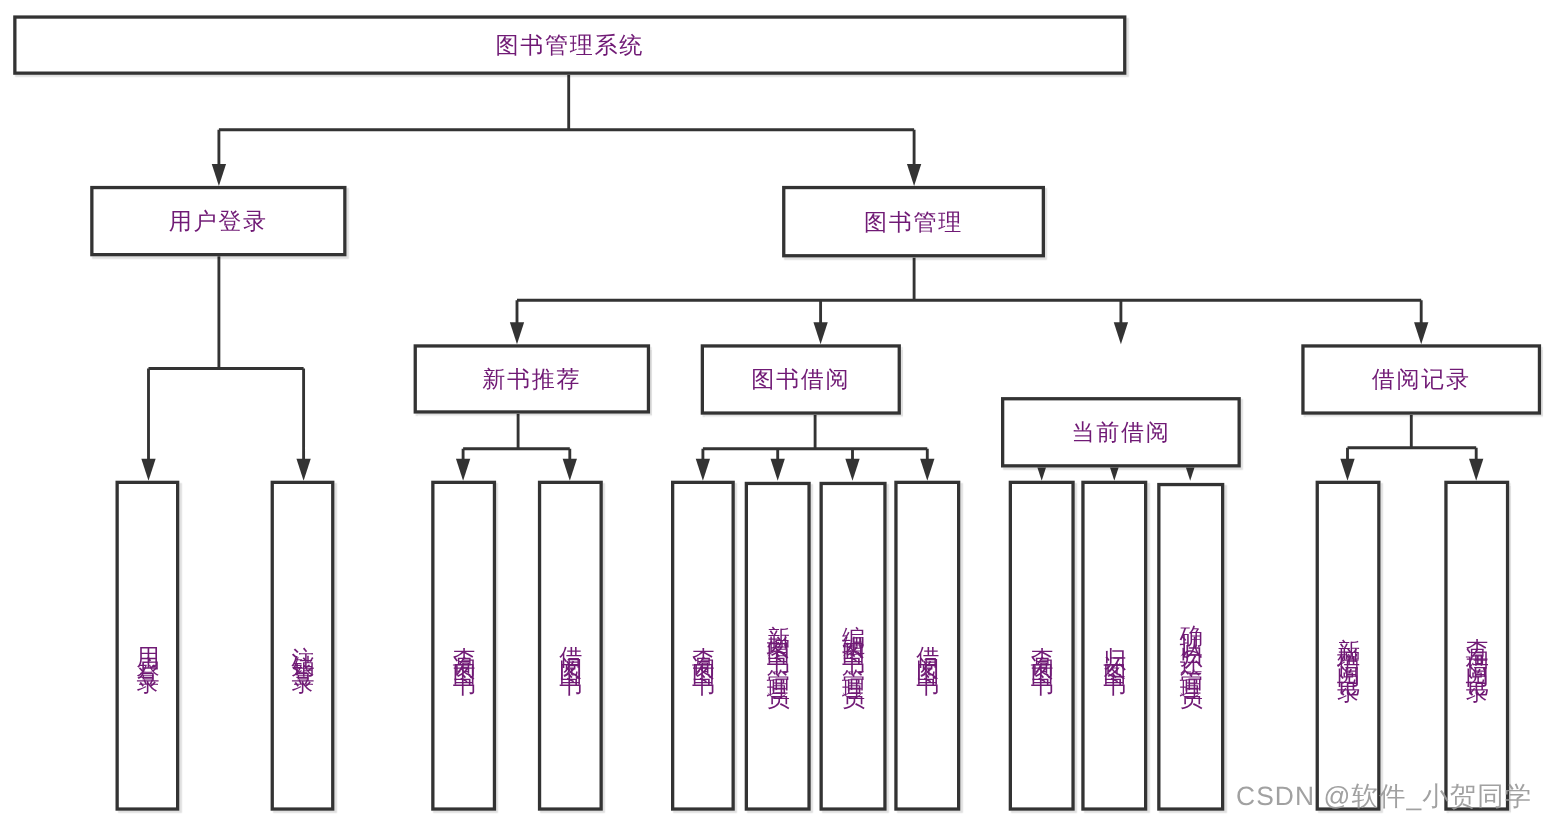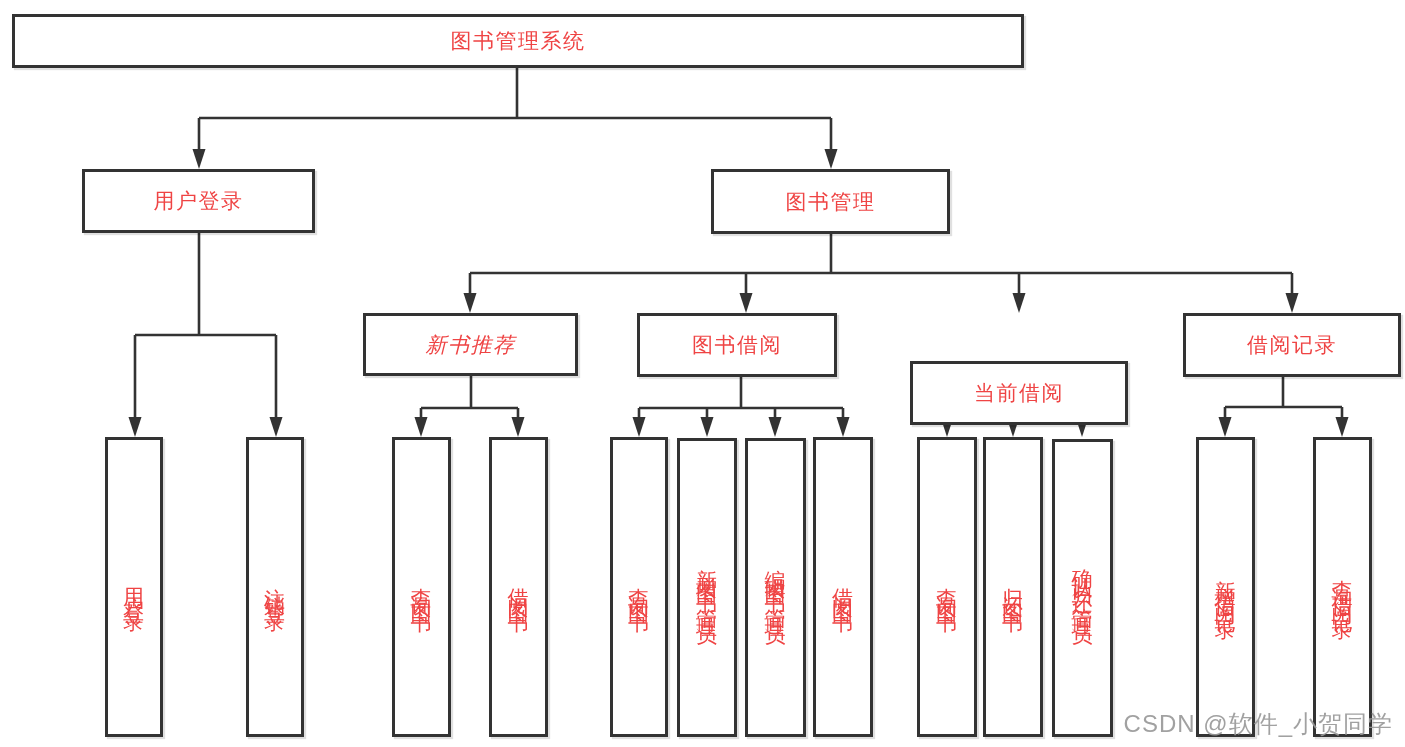--- a/index.html
+++ b/index.html
@@ -7,21 +7,21 @@
     position:relative; width:1405px; height:747px; background:#ffffff;
     font-family:"Liberation Sans", sans-serif; overflow:hidden;
   }
   .connectors { position:absolute; left:0; top:0; z-index:0; }
   .node {
     position:absolute; box-sizing:border-box; z-index:1;
     border:3px solid #333333; background:#ffffff;
     display:flex; align-items:center; justify-content:center;
     box-shadow:2px 2px 1px rgba(0,0,0,0.12);
   }
-  .node .label { color:#ef4444; font-size:21px; white-space:nowrap; }
+  .node .label { color:#701a75; font-size:21px; white-space:nowrap; }
   .hbox .label { letter-spacing:1.5px; }
   .vbox .label {
     writing-mode:vertical-rl; text-orientation:mixed;
     letter-spacing:8px; line-height:1; white-space:normal;
   }
   .watermark {
     position:absolute; right:12px; bottom:7px; z-index:2;
     font-size:24px; color:rgba(153,153,153,0.92); letter-spacing:1px;
   }
 </style>
@@ -65,24 +65,24 @@
     <span class="label">图书管理系统</span>
   </div>
 
   <div class="node hbox" style="left:82px; top:169px; width:233px; height:64px;">
     <span class="label">用户登录</span>
   </div>
   <div class="node hbox" style="left:711px; top:169px; width:239px; height:65px;align-items:center;">
     <span class="label">图书管理</span>
   </div>
 
-  <div class="node hbox" style="left:363px; top:313px; width:215px; height:63px;font-style:italic;">
+  <div class="node hbox" style="left:376px; top:313px; width:215px; height:63px;">
     <span class="label">新书推荐</span>
   </div>
-  <div class="node hbox" style="left:637px; top:313px; width:200px; height:64px;">
+  <div class="node hbox" style="left:637px; top:313px; width:182px; height:64px;">
     <span class="label">图书借阅</span>
   </div>
   <div class="node hbox" style="left:910px; top:313px; width:218px; height:64px;margin-top:48px;">
     <span class="label">当前借阅</span>
   </div>
   <div class="node hbox" style="left:1183px; top:313px; width:218px; height:64px;">
     <span class="label">借阅记录</span>
   </div>
 
   <div class="node vbox" style="left:105px; top:437px; width:58px; height:300px;">

